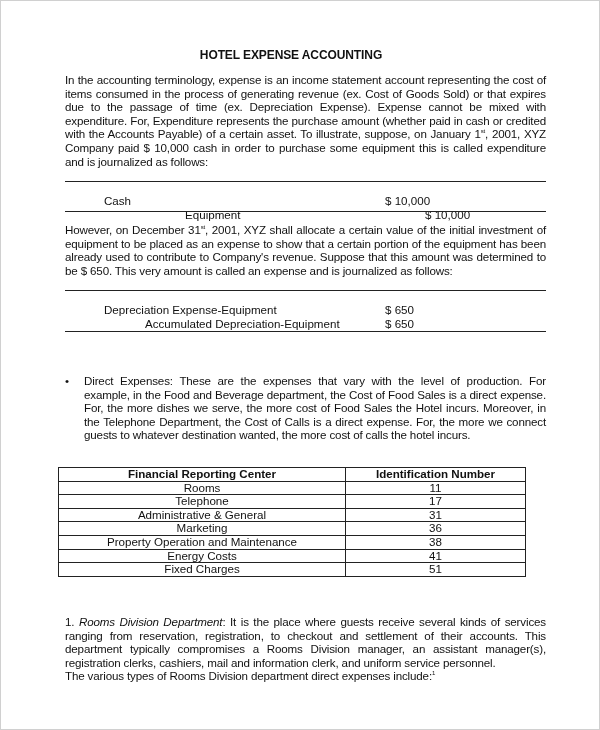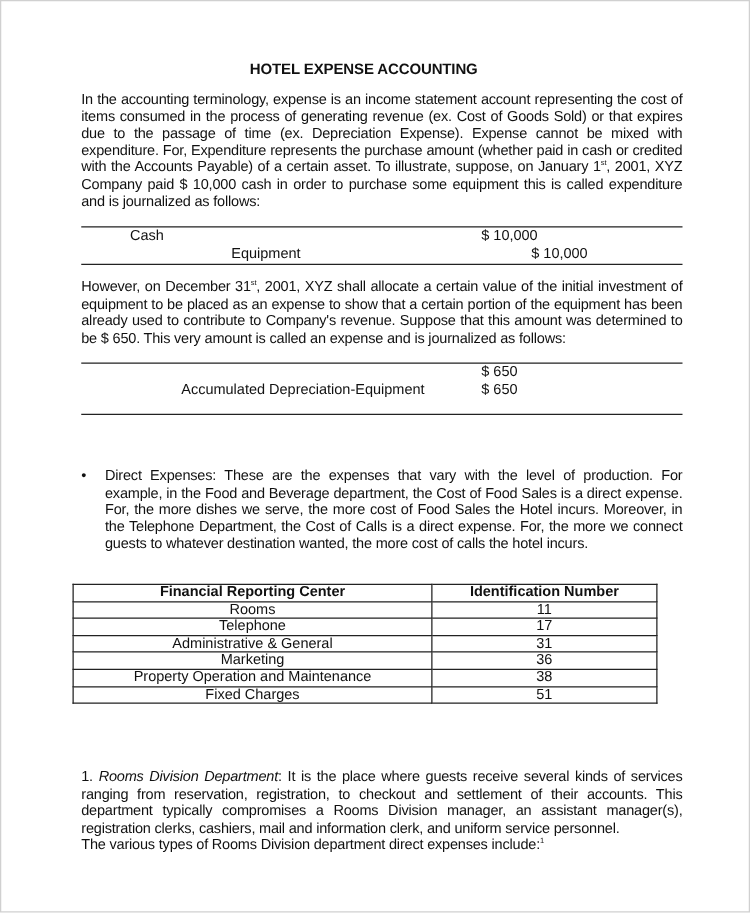--- a/index.html
+++ b/index.html
@@ -12,21 +12,21 @@
   .title {
     position: absolute; top: 47px; left: 0; width: 580px; text-align: center;
     font-weight: bold; font-size: 12px; letter-spacing: -0.1px;
   }
   .para {
     position: absolute; left: 64px; width: 481px; line-height: 13.6px;
     text-align: justify; letter-spacing: -0.15px;
   }
   .para sup { font-size: 6px; vertical-align: 5px; line-height: 0; }
   .rule { position: absolute; left: 64px; width: 481px; height: 0; border-top: 1.5px solid #222; }
-  .jline { position: absolute; white-space: nowrap; }
+  .jline { position: absolute; white-space: nowrap; margin-top: 12px; }
   .bullet-row { position: absolute; left: 64px; width: 481px; }
   .bullet-dot { position: absolute; left: 0; top: 0; }
   .bullet-text { position: absolute; left: 19px; width: 462px; line-height: 13.6px; text-align: justify; letter-spacing: -0.15px; }
   table.frc {
     position: absolute; left: 57px; top: 466px; width: 468px;
     border-collapse: collapse; font-size: 11.6px;
   }
   table.frc td, table.frc th {
     border: 1.4px solid #222; padding: 0; height: 12.6px; line-height: 12.6px; text-align: center;
   }
@@ -46,20 +46,21 @@
   <div class="rule" style="top:180px;"></div>
   <div class="jline" style="top:181px; left:103px;">Cash</div>
   <div class="jline" style="top:181px; left:384px;">$ 10,000</div>
   <div class="jline" style="top:195px; left:184px;">Equipment</div>
   <div class="jline" style="top:195px; left:424px;">$ 10,000</div>
   <div class="rule" style="top:210px;"></div>
 
   <div class="para" style="top:222px;"><span>However, on December 31</span><sup>st</sup><span>, 2001, XYZ shall allocate a certain value of the initial investment of equipment to be placed as an expense to show that a certain portion of the equipment has been already used to contribute to Company's revenue. Suppose that this amount was determined to be $ 650. This very amount is called an expense and is journalized as follows:</span></div>
 
   <div class="rule" style="top:289px;"></div>
+  <div class="jline" style="top:290px; left:103px;">Depreciation Expense-Equipment</div>
   <div class="jline" style="top:290px; left:384px;">$ 650</div>
   <div class="jline" style="top:304px; left:144px;">Accumulated Depreciation-Equipment</div>
   <div class="jline" style="top:304px; left:384px;">$ 650</div>
   <div class="rule" style="top:330px;"></div>
 
 
   <div class="bullet-row" style="top:373px;">
     <span class="bullet-dot">•</span>
     <div class="bullet-text">Direct Expenses: These are the expenses that vary with the level of production. For example, in the Food and Beverage department, the Cost of Food Sales is a direct expense. For, the more dishes we serve, the more cost of Food Sales the Hotel incurs. Moreover, in the Telephone Department, the Cost of Calls is a direct expense. For, the more we connect guests to whatever destination wanted, the more cost of calls the hotel incurs.</div>
   </div>
@@ -84,20 +85,24 @@
         </tr>
     <tr>
           <td>Marketing</td>
           <td>36</td>
         </tr>
     <tr>
           <td>Property Operation and Maintenance</td>
           <td>38</td>
         </tr>
     <tr>
+          <td>Energy Costs</td>
+          <td>41</td>
+        </tr>
+    <tr>
           <td>Fixed Charges</td>
           <td>51</td>
         </tr>
   </tbody>
     </table>
 
   <div class="para" style="top:614px;"><span>1.</span> <em>Rooms Division Department</em><span>: It is the place where guests receive several kinds of services ranging from reservation, registration, to checkout and settlement of their accounts. This department typically compromises a Rooms Division manager, an assistant manager(s), registration clerks, cashiers, mail and information clerk, and uniform service personnel.</span></div>
 
   <div class="para" style="top:668px;"><span>The various types of Rooms Division department direct expenses include:</span><sup>1</sup></div>
 

